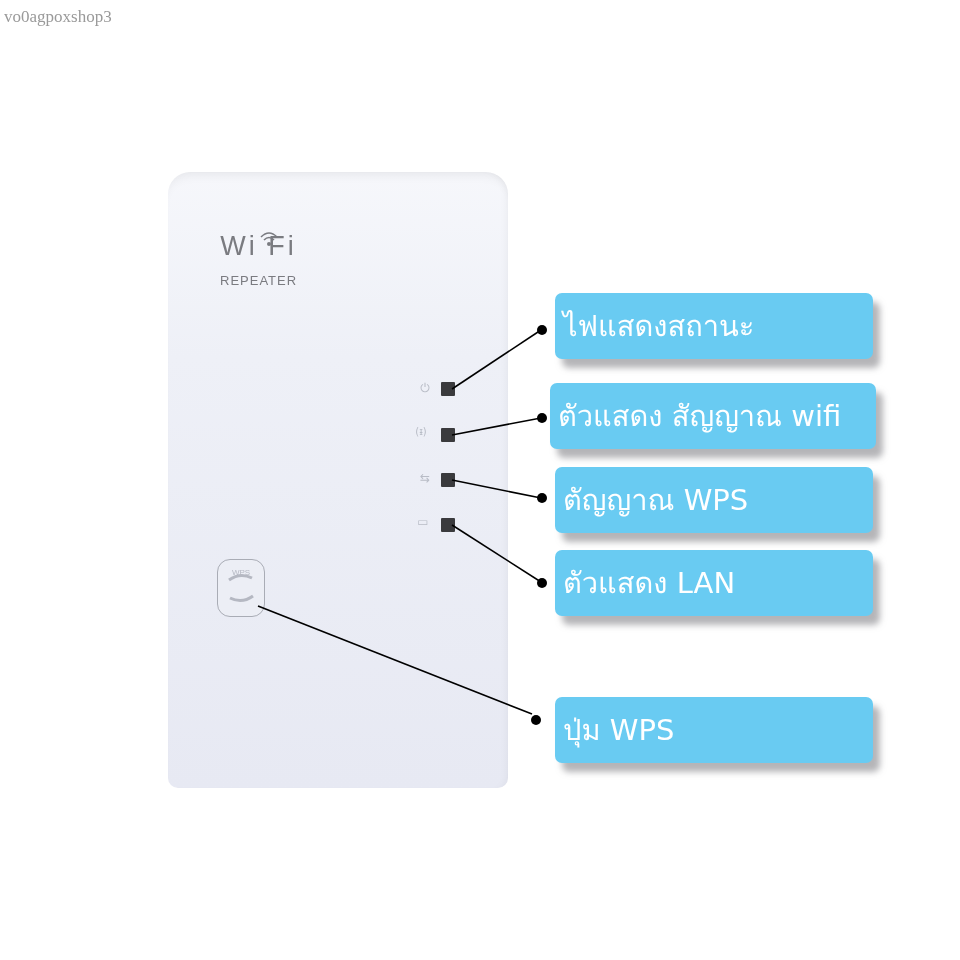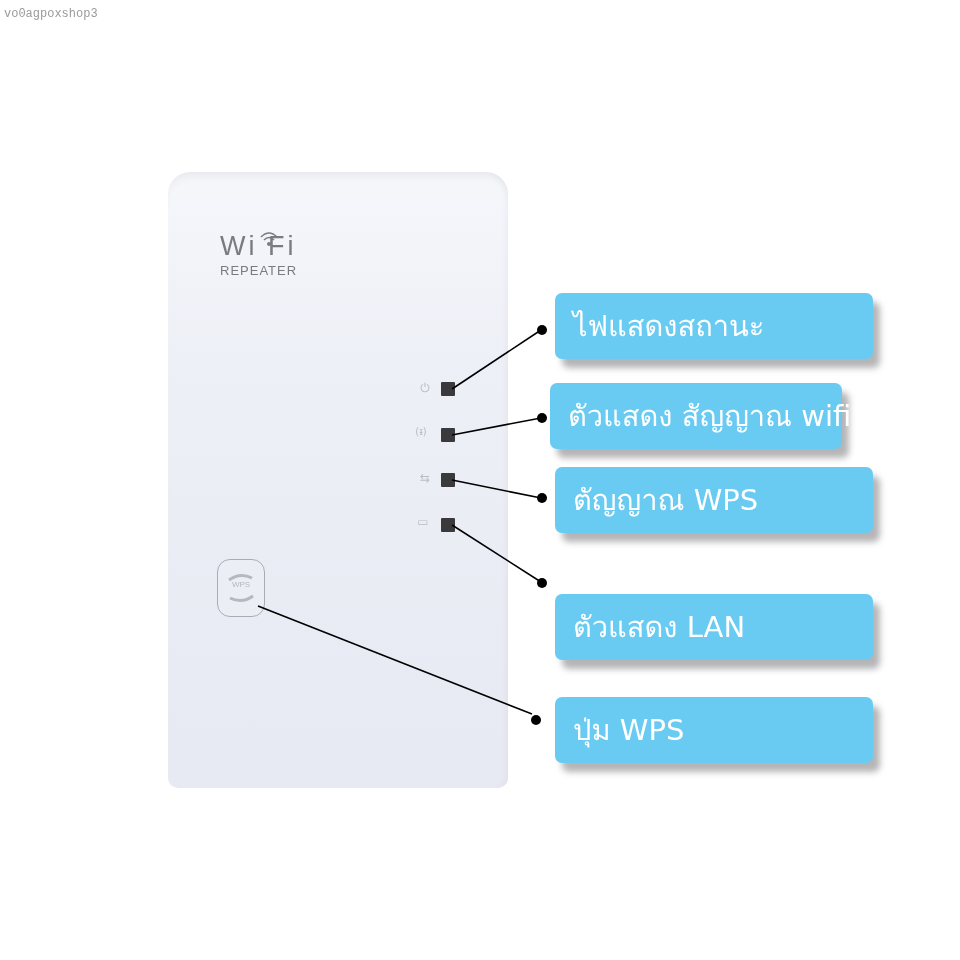--- a/index.html
+++ b/index.html
@@ -1,36 +1,36 @@
 <!DOCTYPE html>
 <html><head>
   <meta charset="utf-8">
   <style>
     html, body { margin:0; padding:0; }
     body { width:960px; height:960px; background:#ffffff; position:relative; overflow:hidden;
            font-family:"DejaVu Sans", sans-serif; }
-    .watermark { position:absolute; left:4px; top:7px; font-size:12px; color:#9a9a9a;
-                 font-family:Liberation Mono, monospace; }
+    .watermark { position:absolute; left:4px; top:7px; font-size:17px; color:#9a9a9a;
+                 font-family:Liberation Serif, serif; }
     .device { position:absolute; left:168px; top:172px; width:340px; height:616px;
               border-radius:22px 22px 10px 10px;
               background:linear-gradient(180deg,#f6f7fb 0%,#eef0f7 30%,#e7e9f3 100%);
               box-shadow: inset 0 10px 12px -8px rgba(0,0,0,0.08), inset -6px 0 10px -6px rgba(0,0,0,0.06); }
     .logo { position:absolute; left:220px; top:232px; color:#7a7b80; font-family:"Liberation Sans", sans-serif; }
-    .logo .wifi { font-size:27px; letter-spacing:3px; line-height:28px; }
-    .logo .rep { font-size:13px; letter-spacing:1px; margin-top:3px; }
+    .logo .wifi { font-size:27px; letter-spacing:3px; line-height:28px;text-align:center; }
+    .logo .rep { font-size:13px; letter-spacing:1px; margin-top:13px; }
     .logo svg { position:absolute; left:39px; top:-3px; }
     .led { position:absolute; width:14px; height:14px; background:#3a3a3d; border-radius:1px; }
     .led-icon { position:absolute; color:#b8bcc6; font-size:12px; width:16px; text-align:center; }
     .wps-btn { position:absolute; left:217px; top:559px; width:46px; height:56px; border:1.5px solid #a9acb5;
                border-radius:13px; background:#eceef5; }
-    .wps-btn .t { position:absolute; left:0; right:0; top:20px; text-align:center; font-size:8px; color:#b5b8c2;
+    .wps-btn .t { position:absolute; left:0; right:0; top:8px; text-align:center; font-size:8px; color:#b5b8c2;
                   font-family:"Liberation Sans", sans-serif; }
     .callout { position:absolute; left:555px; width:318px; height:66px; background:#69cbf2; border-radius:7px;
                box-shadow: 7px 9px 6px rgba(120,120,125,0.55); color:#fff; font-size:29px;
-               display:flex; align-items:center; padding-left:18px; box-sizing:border-box; white-space:nowrap; }
+               display:flex; align-items:center; padding-left:8px; box-sizing:border-box; white-space:nowrap; }
     svg.lines { position:absolute; left:0; top:0; }
   </style>
 </head>
 <body>
 
 <div class="watermark">vo0agpoxshop3</div>
 
 <div class="device"></div>
 
 <div class="logo">
@@ -74,24 +74,24 @@
     <circle cx="542" cy="418" r="5"></circle>
     <circle cx="542" cy="498" r="5"></circle>
     <circle cx="542" cy="583" r="5"></circle>
     <circle cx="536" cy="720" r="5"></circle>
   </g>
 </svg>
 
 <div class="callout" style="top:293px;">
   <span>ไฟแสดงสถานะ</span>
 </div>
-<div class="callout" style="top:383px;left:550px;width:292px;">
+<div class="callout" style="top:383px;left:550px;width:326px;">
   <span>ตัวแสดง สัญญาณ wifi</span>
 </div>
 <div class="callout" style="top:467px;">
   <span>ตัญญาณ WPS</span>
 </div>
-<div class="callout" style="top:550px;margin-top:44px;">
+<div class="callout" style="top:550px;">
   <span>ตัวแสดง LAN</span>
 </div>
 <div class="callout" style="top:697px;align-items:center;">
   <span>ปุ่ม WPS</span>
 </div>
 
 </body></html>

